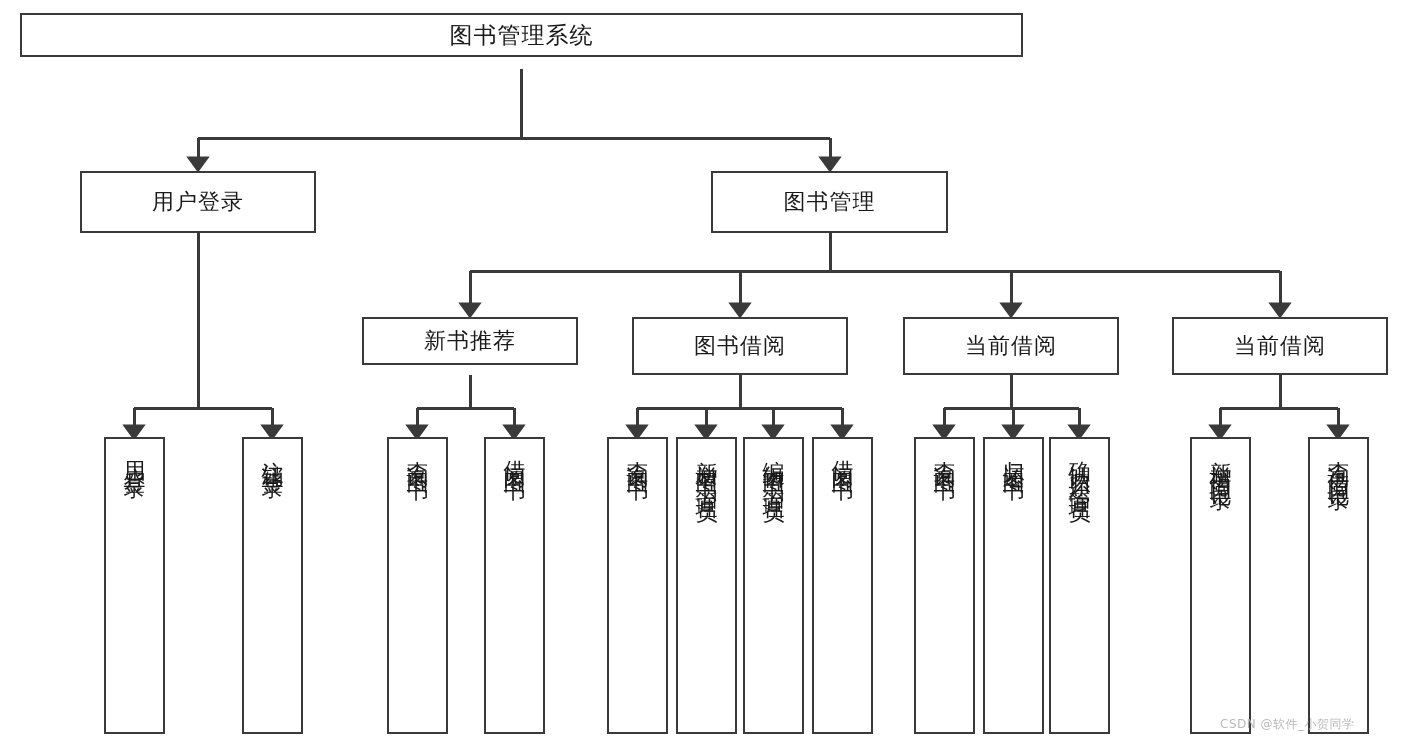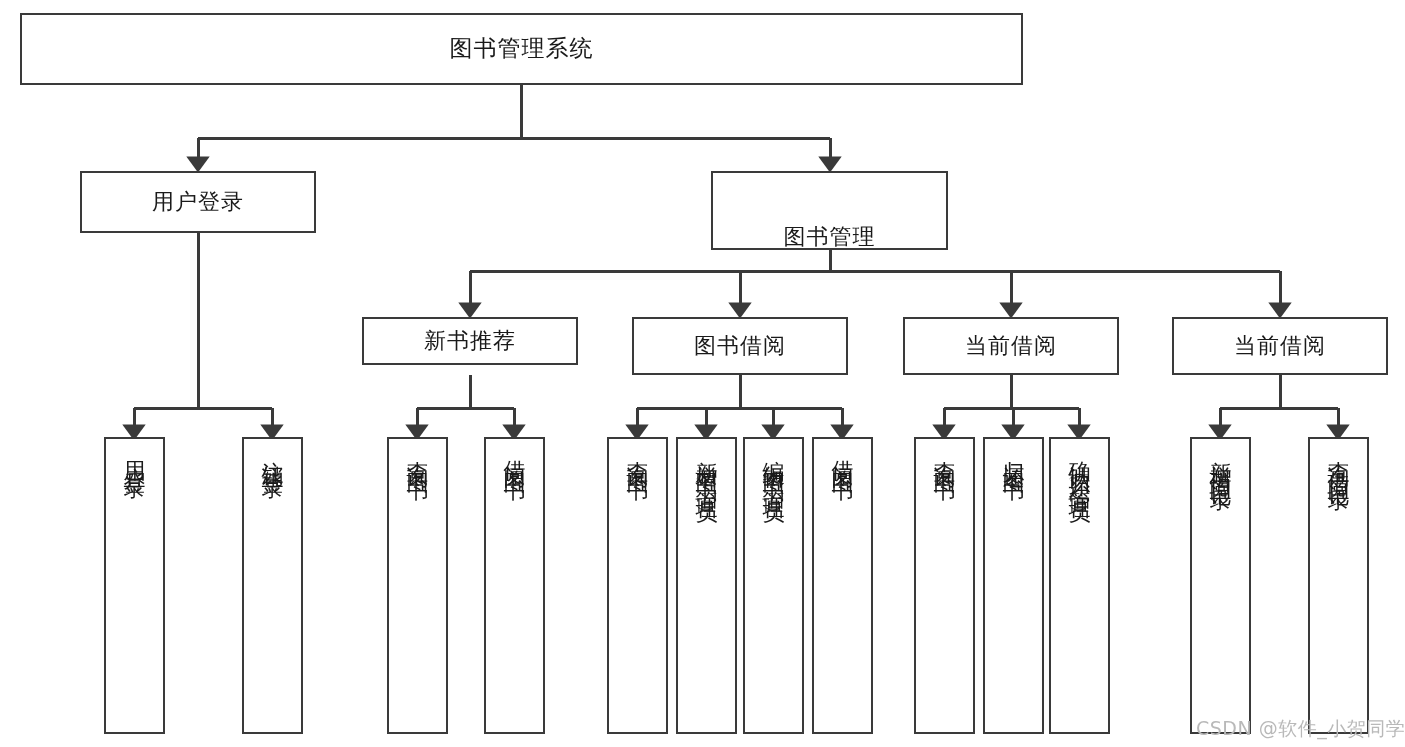--- a/index.html
+++ b/index.html
@@ -59,24 +59,25 @@
   .node.vert .label {
     writing-mode: vertical-rl;
     text-orientation: upright;
     font-size: 22px;
     letter-spacing: 6px;
     line-height: 1;
     white-space: nowrap;
   }
   .watermark {
     position: absolute;
-    font-size: 19px;
+    font-size: 12px;
     color: #b9b9b9;
     white-space: nowrap;
     letter-spacing: 0.5px;
+    margin-left: 24px;
   }
 </style>
 </head>
 <body>
 
 <div id="canvas">
 
   <svg class="wires" viewBox="0 0 1405 747">
     <defs>
       <marker id="arrowhead" markerWidth="9" markerHeight="9" refX="1.2" refY="4.5" orient="auto" markerUnits="strokeWidth">
@@ -120,28 +121,28 @@
       <path d="M1013,408 L1013,428" marker-end="url(#arrowhead)"></path>
       <path d="M1079,408 L1079,428" marker-end="url(#arrowhead)"></path>
 
       <path d="M1280,375 L1280,408"></path>
       <path d="M1220,408 L1338,408"></path>
       <path d="M1220,408 L1220,428" marker-end="url(#arrowhead)"></path>
       <path d="M1338,408 L1338,428" marker-end="url(#arrowhead)"></path>
     </g>
   </svg>
 
-  <div class="node horiz root" style="left:20px; top:13px; width:1003px; height:72px;font-family:Liberation Serif, serif;">
+  <div class="node horiz root" style="left:20px; top:13px; width:1003px; height:44px;">
     <span class="label">图书管理系统</span>
   </div>
 
   <div class="node horiz" style="left:80px; top:171px; width:236px; height:62px;">
     <span class="label">用户登录</span>
   </div>
-  <div class="node horiz" style="left:711px; top:171px; width:237px; height:79px;align-items:flex-end;">
+  <div class="node horiz" style="left:711px; top:171px; width:237px; height:62px;">
     <span class="label">图书管理</span>
   </div>
 
   <div class="node horiz" style="left:362px; top:317px; width:216px; height:48px;">
     <span class="label">新书推荐</span>
   </div>
   <div class="node horiz" style="left:903px; top:317px; width:216px; height:58px;">
     <span class="label">当前借阅</span>
   </div>
   <div class="node horiz" style="left:632px; top:317px; width:216px; height:58px;">

